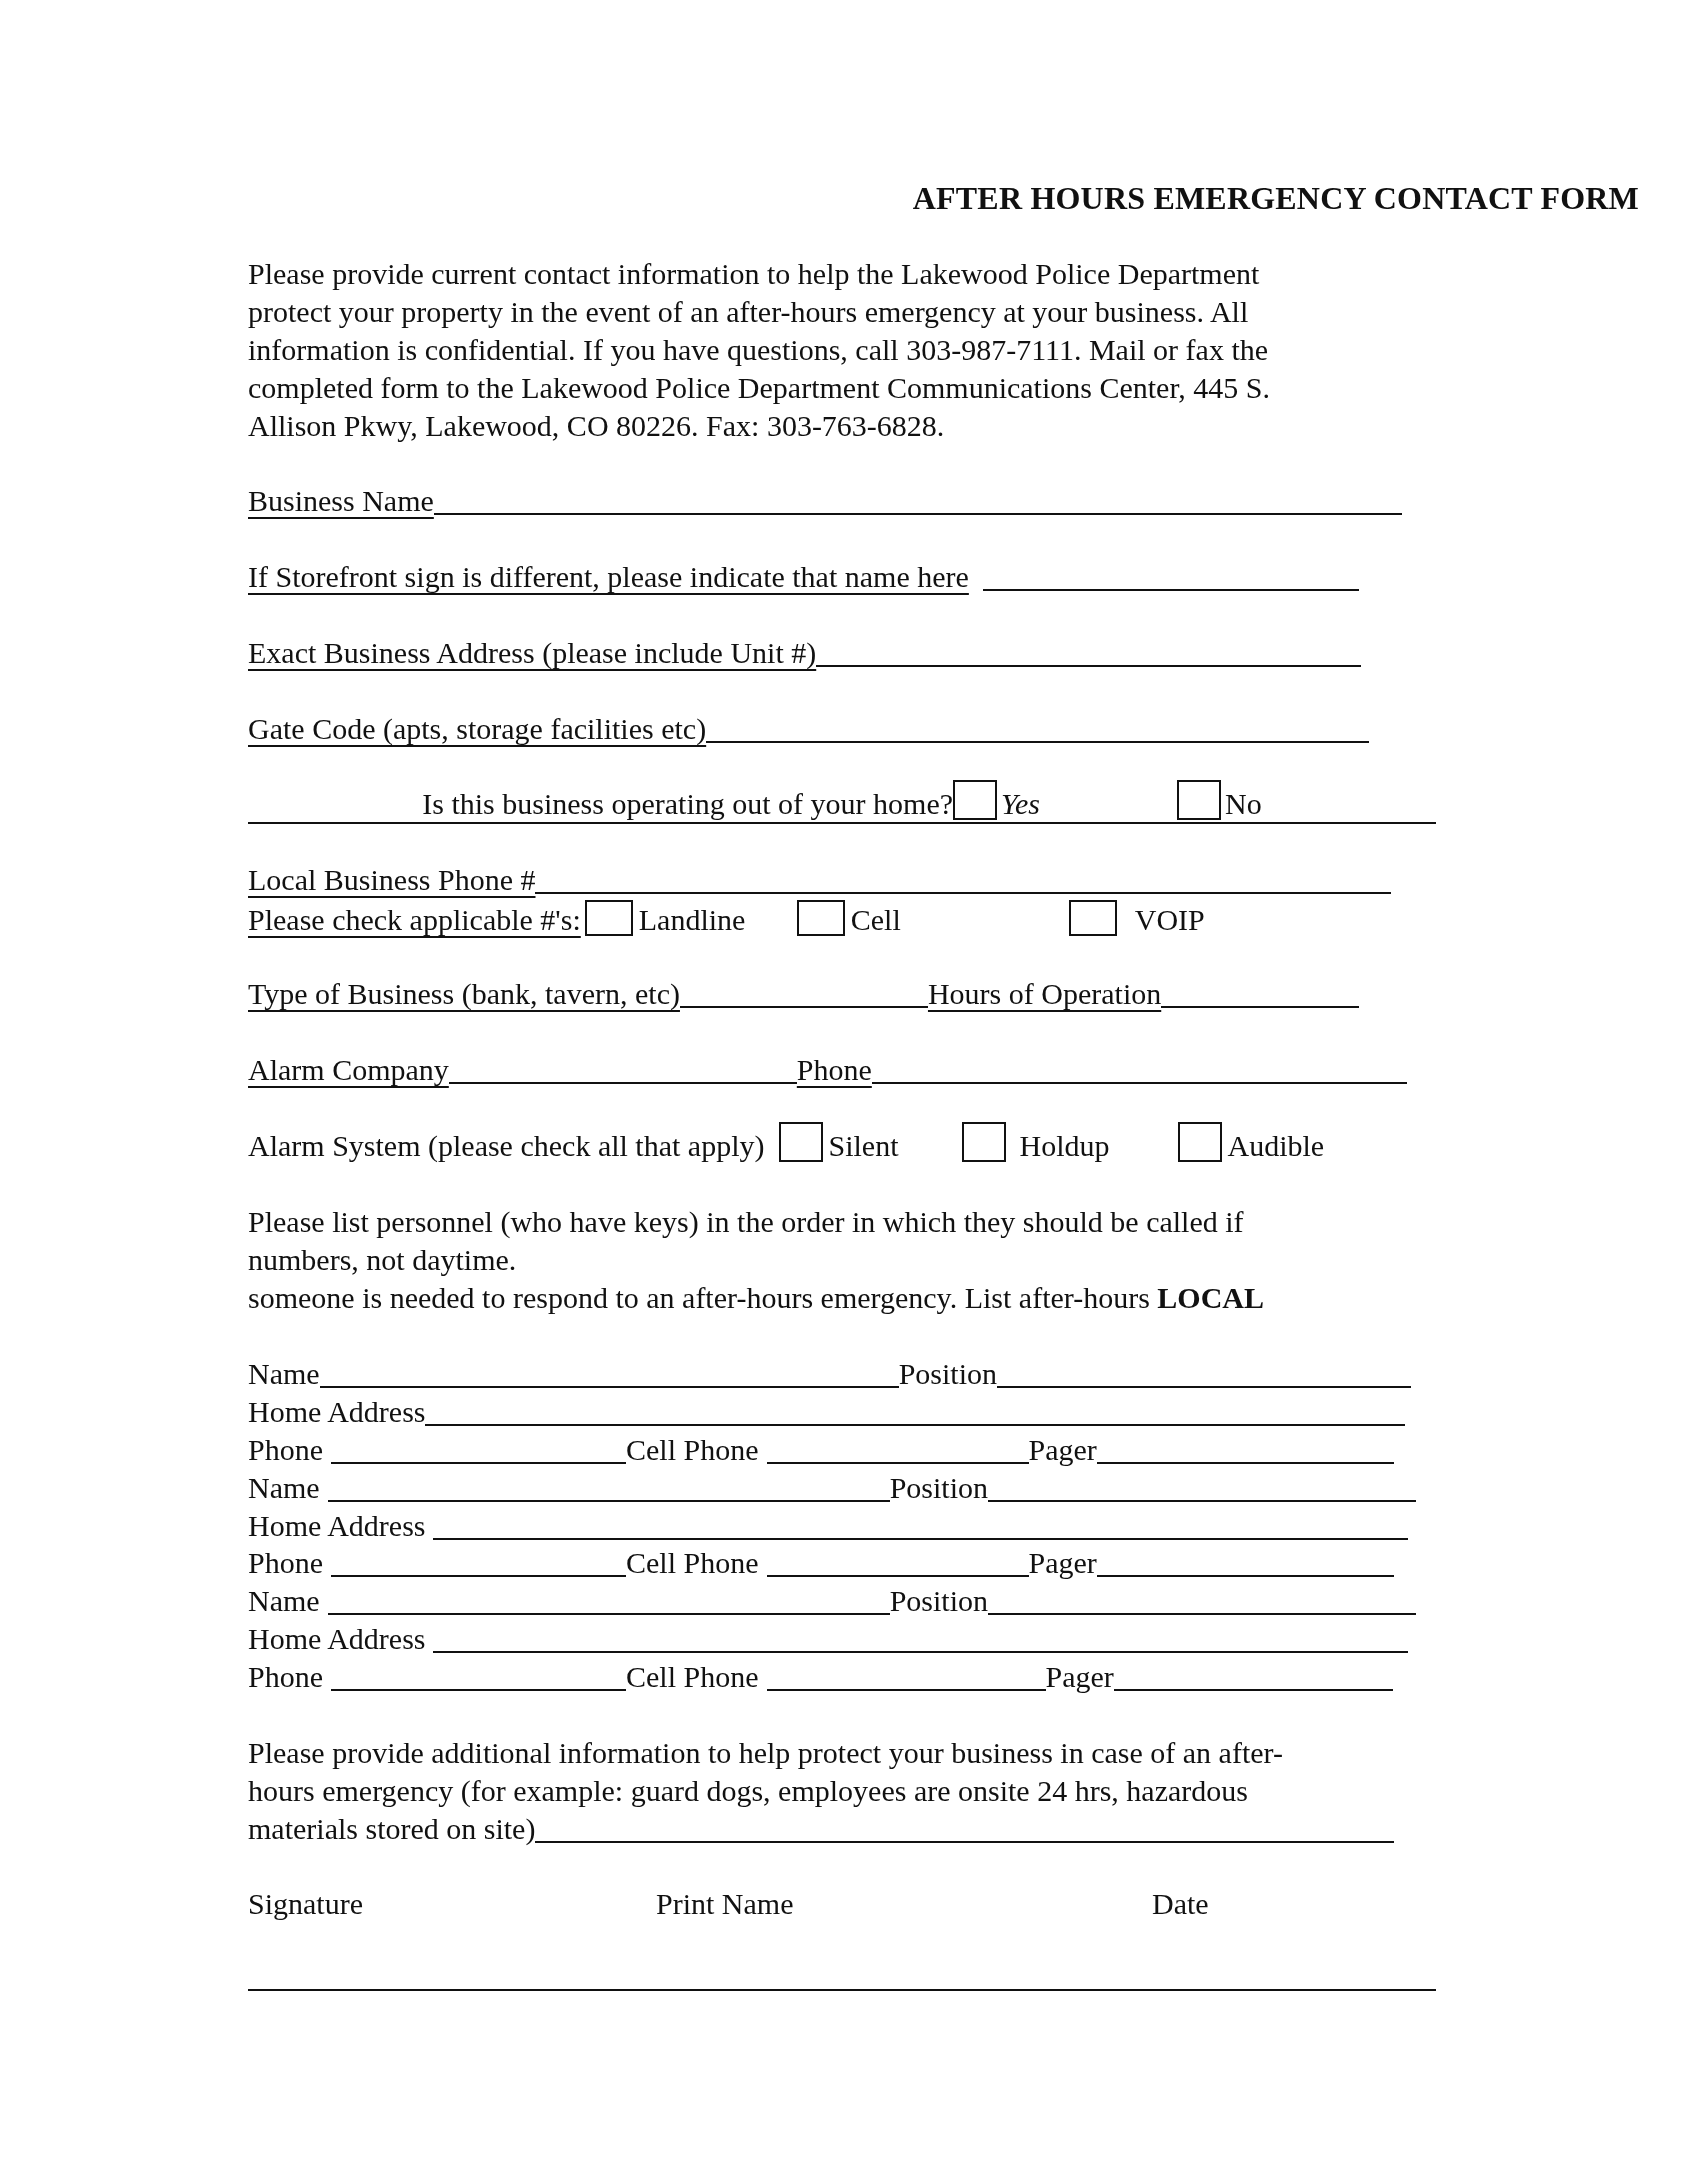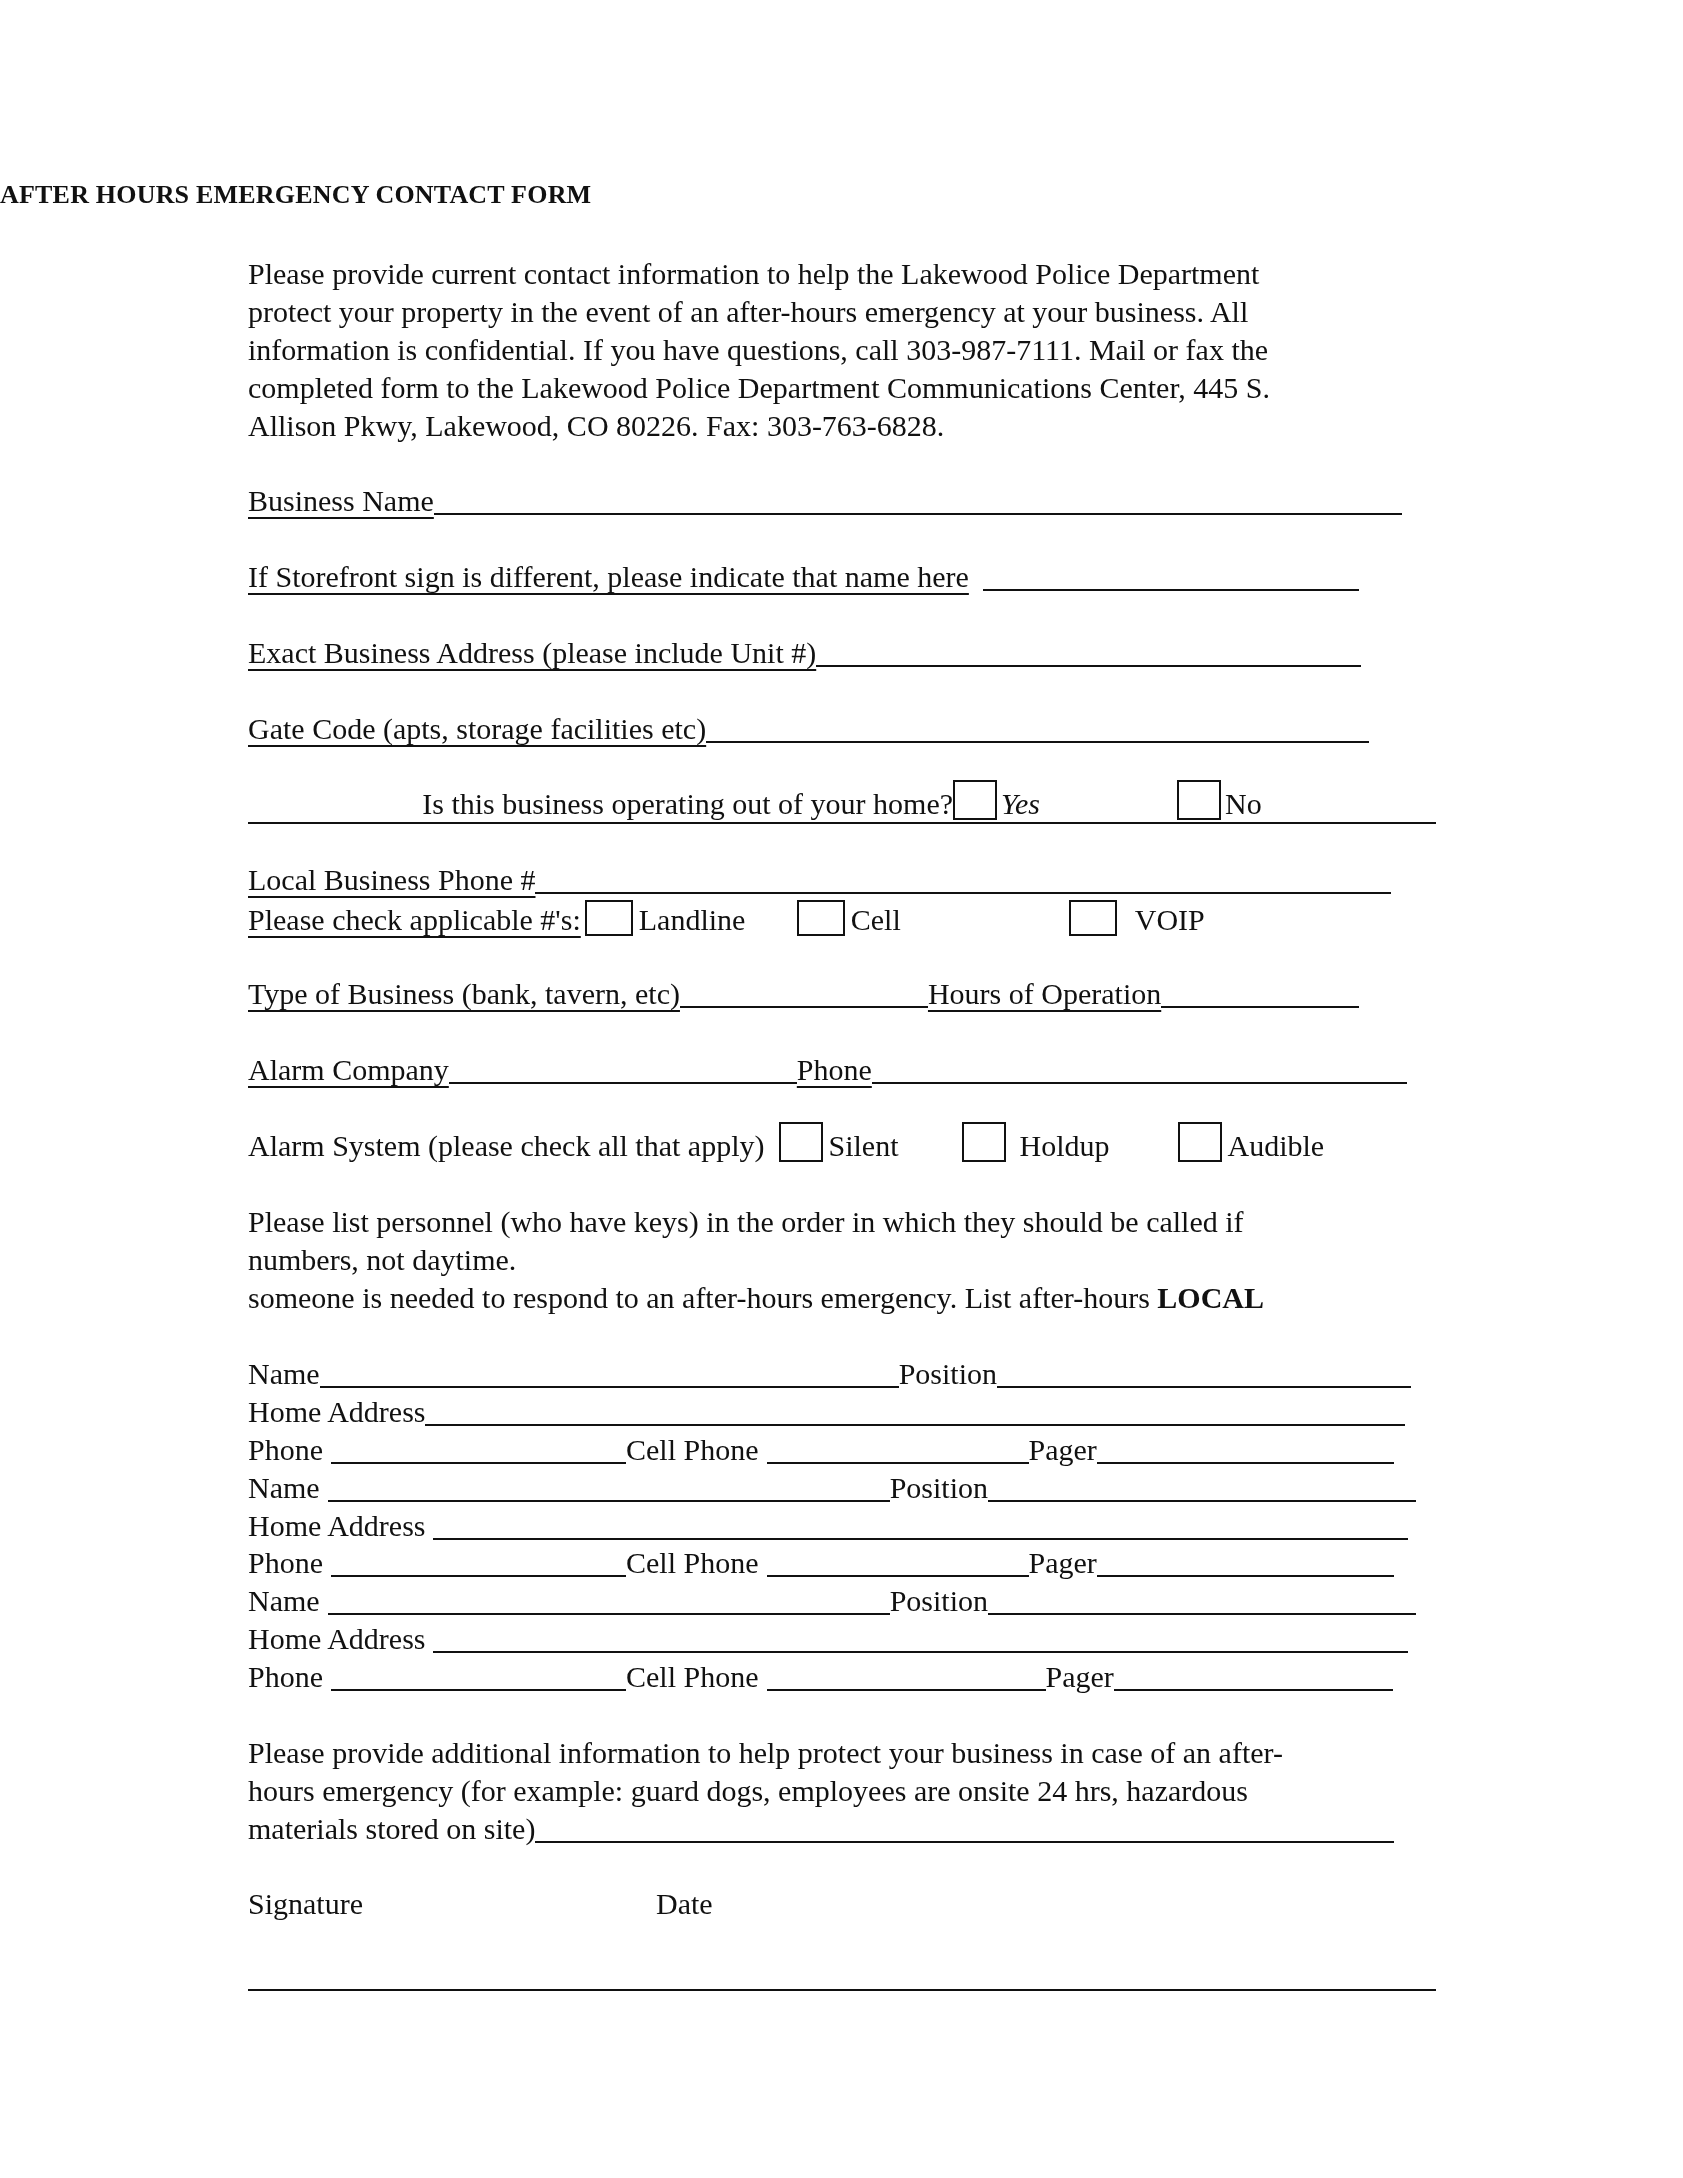--- a/index.html
+++ b/index.html
@@ -1,19 +1,19 @@
 <!DOCTYPE html>
 <html><head>
 <meta charset="utf-8">
 <style>
   html, body { margin: 0; padding: 0; background: #ffffff; }
   body { width: 1683px; height: 2178px; position: relative; overflow: hidden;
          font-family: "Liberation Serif", "DejaVu Serif", serif; color: #111; }
-  .title { position: absolute; left: 0; width: 1639px; top: 180px; text-align: left;
-           font-weight: bold; font-size: 26px; letter-spacing: 0.2px; }
+  .title { position: absolute; left: 0; width: 1639px; top: 180px; text-align: right;
+           font-weight: bold; font-size: 32px; letter-spacing: 0.2px; }
   .para { position: absolute; left: 248px; width: 1218px; font-size: 30px; line-height: 38px; }
   .row { position: absolute; left: 248px; height: 40px; font-size: 30px; line-height: 36px;
          white-space: nowrap; display: flex; align-items: flex-end; }
   .ul { text-decoration: underline; text-underline-offset: 6px; text-decoration-thickness: 2px; }
   .blank { display: inline-block; border-bottom: 2.2px solid #111; height: 30px; margin-bottom: 4px; }
   .cb { display: inline-block; width: 44px; height: 40px; border: 2.5px solid #111; box-sizing: border-box;
         margin-bottom: 2px; }
   .cb-sm { width: 48px; height: 36px; }
   .lbl { display: inline-block; }
   .bold { font-weight: bold; }
@@ -167,16 +167,17 @@
   <div>Please provide additional information to help protect your business in case of an after-</div>
   <div>hours emergency (for example:  guard dogs, employees are onsite 24 hrs, hazardous</div>
 </div>
 <div class="row" style="top:1807px;">
   <span class="lbl">materials stored on site)</span>
   <span class="blank" style="width:859px;"></span>
 </div>
 
 <div class="row" style="top:1882px; width:1188px;">
   <span class="lbl" style="width:408px;">Signature</span>
+  <span class="lbl" style="width:496px;">Print Name</span>
   <span class="lbl">Date</span>
 </div>
 <div class="sigline"></div>
 
 
 </body></html>

